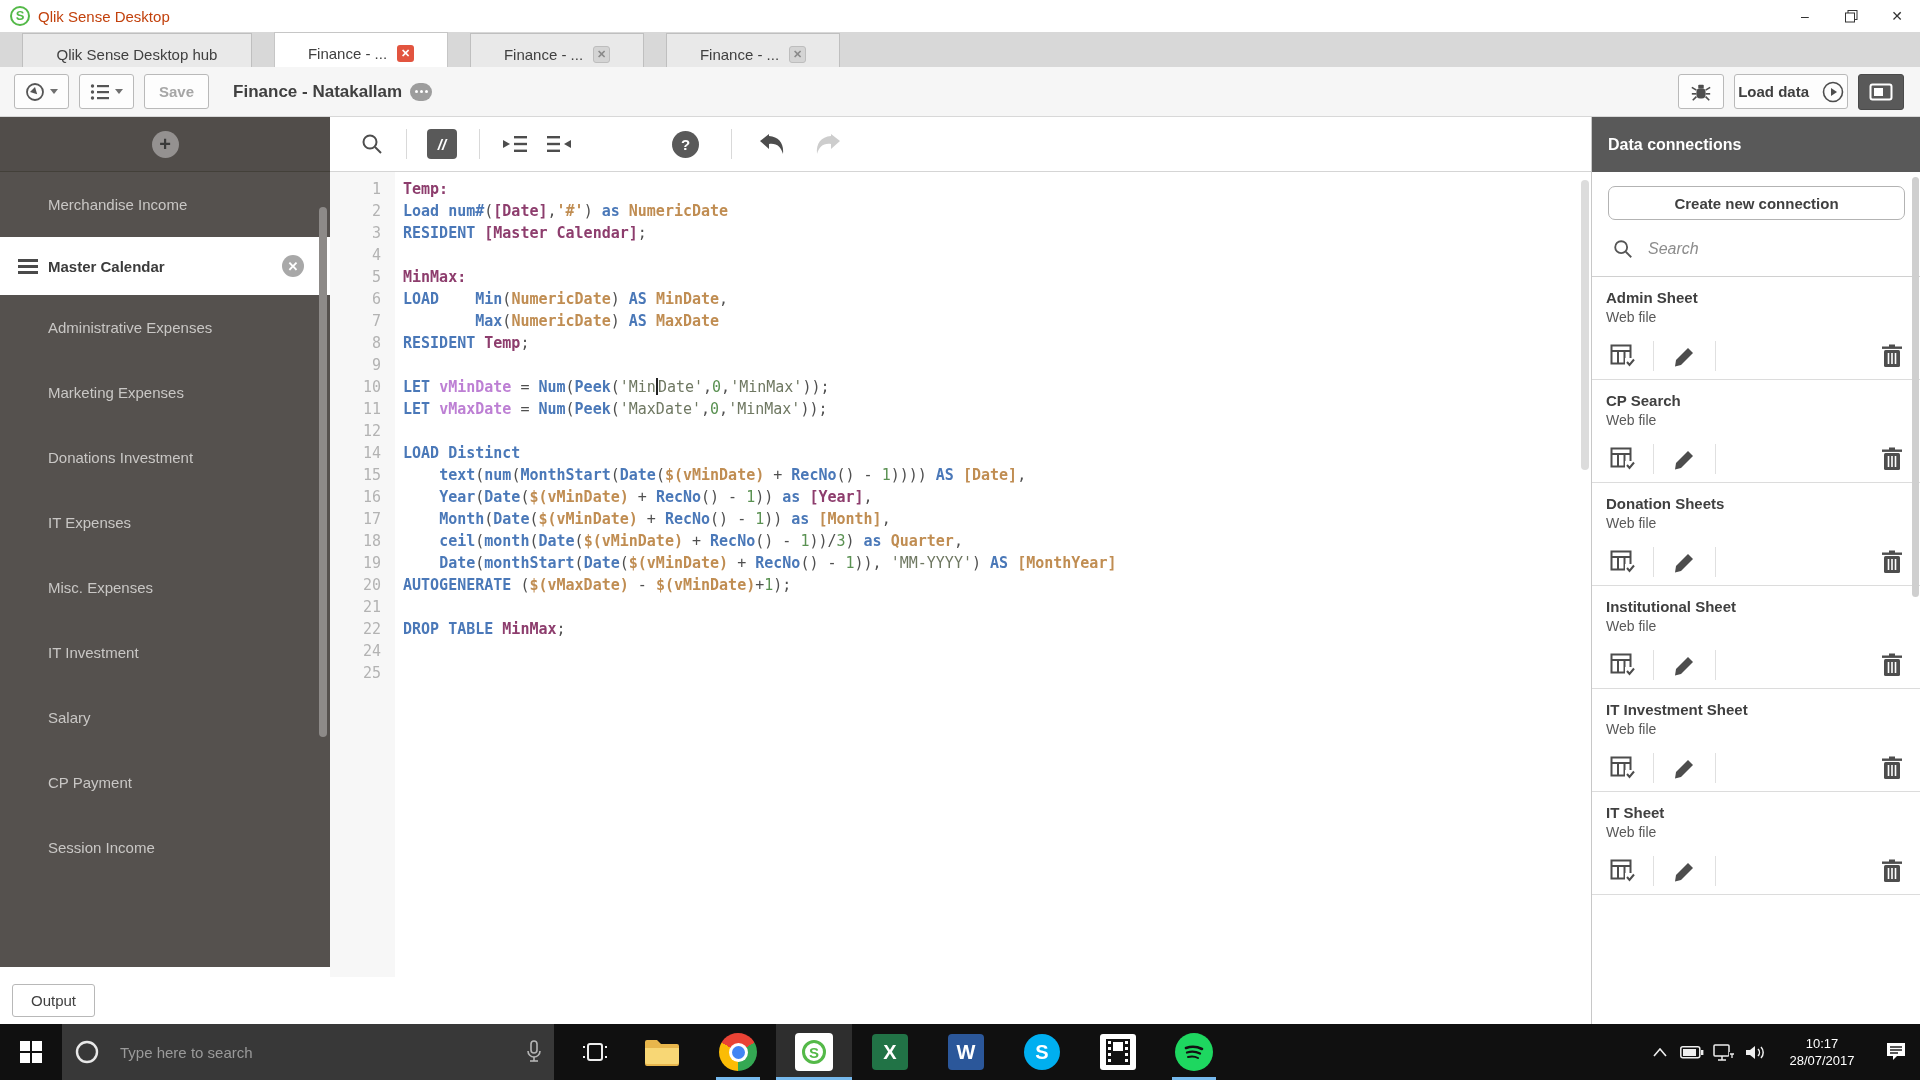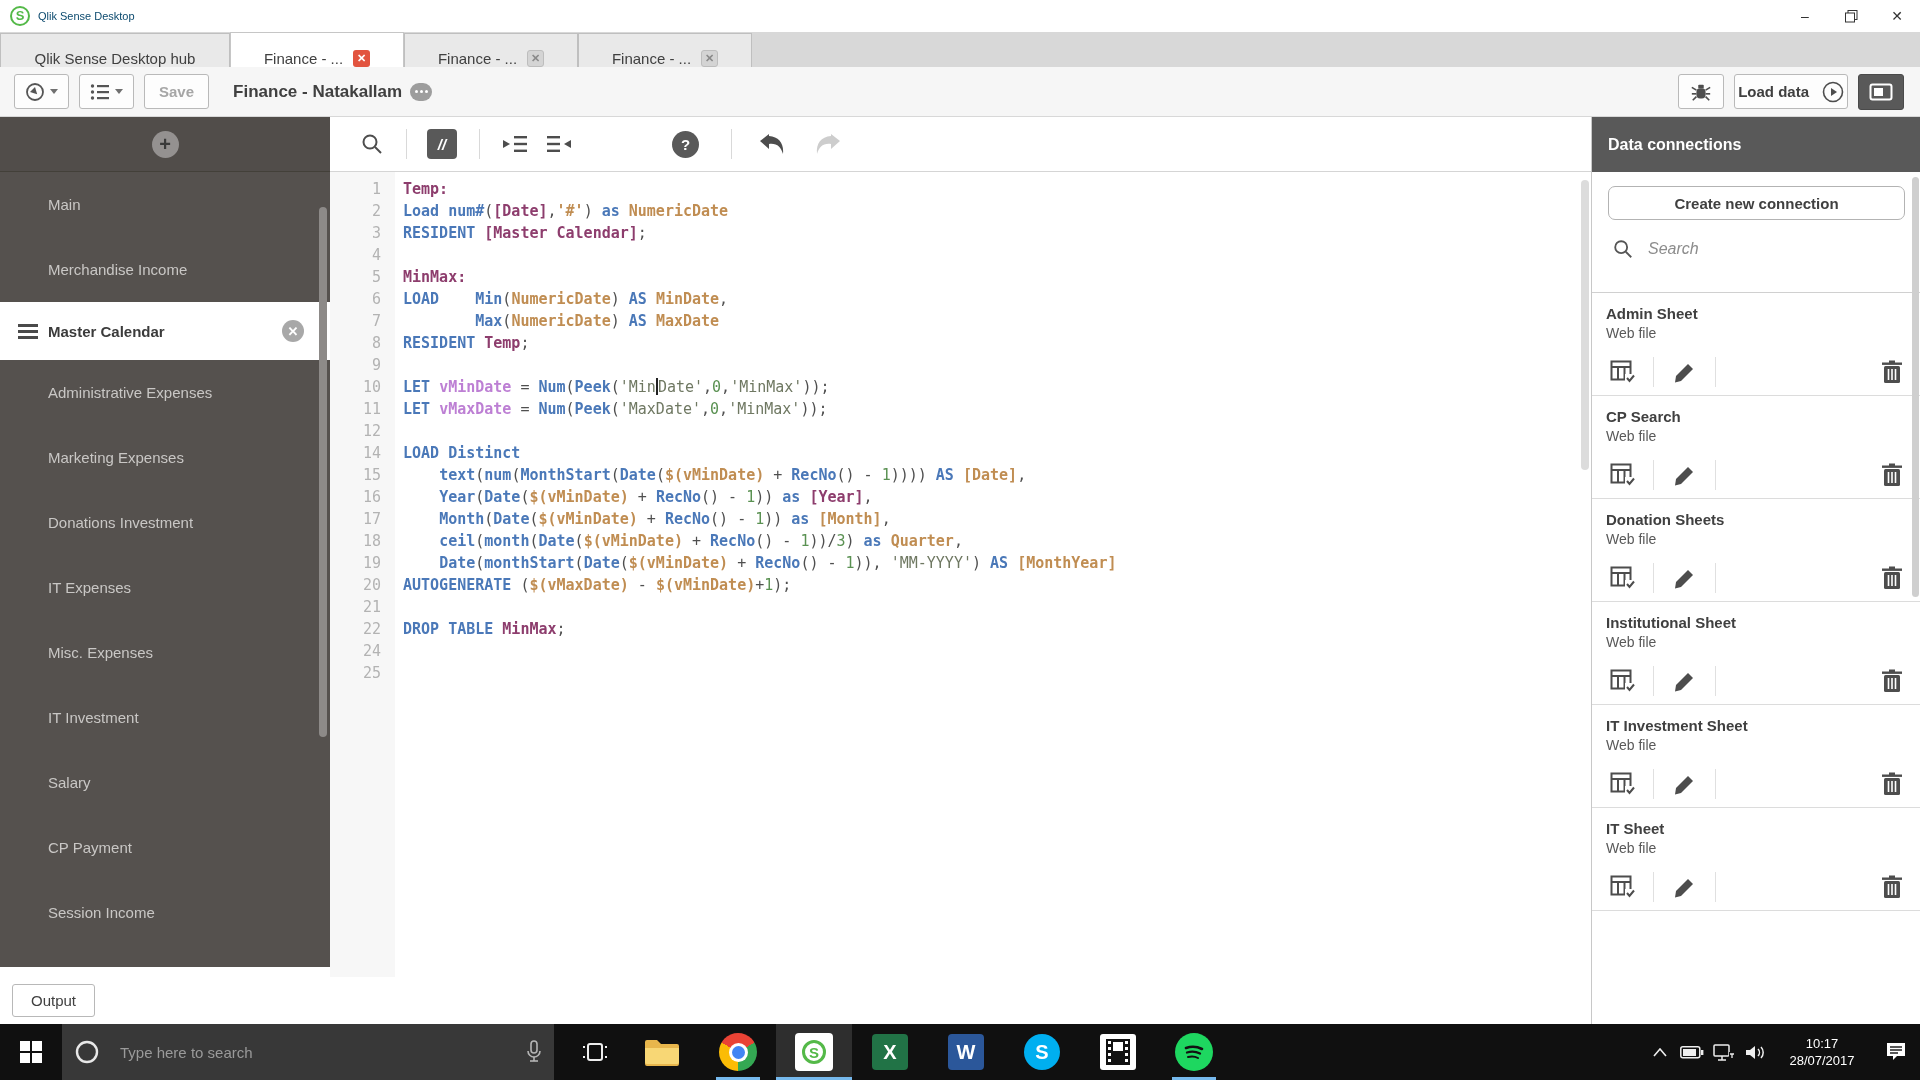--- a/index.html
+++ b/index.html
@@ -4,28 +4,28 @@
 <style>
   * { box-sizing: border-box; margin: 0; padding: 0; }
   html,body { width:1920px; height:1080px; overflow:hidden; }
   body { font-family:"Liberation Sans", sans-serif; background:#fff; }
   .screen { position:relative; width:1920px; height:1080px; background:#fff; overflow:hidden; }
 
   
   .titlebar { height:32px; background:#fff; display:flex; align-items:center; padding-left:10px; }
   .qlik-logo { width:20px; height:20px; border:2px solid #54b948; border-radius:50%;
     color:#54b948; font-weight:bold; font-size:13px; line-height:16px; text-align:center; margin-right:8px; }
-  .win-title { font-size:11px; color:#0c4a6e; }
+  .win-title { font-size:15px; color:#c2410c; }
   .win-controls { margin-left:auto; display:flex; height:32px; }
   .win-btn { width:46px; display:flex; align-items:center; justify-content:center; color:#333; font-size:14px; }
 
   
   .tabbar { height:35px; background:#d8d8d8; display:flex; align-items:flex-end; }
-  .tab { height:34px; display:flex; align-items:flex-end; justify-content:center; gap:10px;
-    background:#e9e9e9; border:1px solid #bfbfbf; border-bottom:none; font-size:15px; color:#404040; padding:0 14px; }
+  .tab { height:34px; display:flex; align-items:flex-start; justify-content:center; gap:10px;
+    background:#e9e9e9; border:1px solid #bfbfbf; border-bottom:none; font-size:15px; color:#404040; padding:12px 14px;margin-left:22px; }
   .tab.active { background:#fff; height:35px; border-color:#c6c6c6; }
   .tab.hub { width:230px; }
   .tab.doc { width:174px; }
   .tab-close { width:17px; height:17px; border-radius:3px; display:flex; align-items:center;
     justify-content:center; font-size:11px; font-weight:bold; }
   .tab-close.red { background:#e2543f; color:#fff; }
   .tab-close.gray { background:#d4d4d4; color:#8a8a8a; border:1px solid #bdbdbd; }
 
   
   .toolbar { height:50px; background:#f6f6f6; border-bottom:1px solid #d8d8d8; display:flex; align-items:center; padding:0 14px; }
@@ -80,21 +80,21 @@
   .tk-num { color:#5a9152; }
   .tk-pl { color:#4f4f4f; }
   .caret-bar { display:inline-block; width:0; border-left:2px solid #222; height:17px; vertical-align:text-top; }
   .editor-scroll { position:absolute; right:2px; top:8px; width:8px; height:290px; background:#dcdcdc; border-radius:4px; }
 
   
   .connections { position:absolute; left:1591px; top:0; width:329px; height:907px; background:#fff; border-left:1px solid #c8c8c8; }
   .conn-header { height:55px; background:#595959; color:#fff; font-size:16px; font-weight:bold; display:flex; align-items:center; padding-left:16px; }
   .conn-create { margin:14px 16px 0 16px; height:34px; width:297px; background:#fff; border:1px solid #b3b3b3; border-radius:7px;
     font-size:15px; font-weight:bold; color:#404040; display:flex; align-items:center; justify-content:center; }
-  .conn-search { display:flex; align-items:center; gap:14px; padding:18px 0 32px 20px; border-bottom:1px solid #d0d0d0; }
+  .conn-search { display:flex; align-items:center; gap:14px; padding:18px 0 16px 20px; border-bottom:1px solid #d0d0d0; }
   .conn-search-text { font-size:16px; font-style:italic; color:#8c8c8c; }
   .conn-item { border-bottom:1px solid #dcdcdc; padding:12px 0 0 0; }
   .conn-name { font-size:15px; font-weight:bold; color:#404040; padding-left:14px; }
   .conn-type { font-size:14px; color:#595959; padding-left:14px; margin-top:3px; }
   .conn-actions { display:flex; align-items:center; height:46px; margin-top:8px; }
   .conn-act { width:62px; height:30px; display:flex; align-items:center; justify-content:center; border-right:1px solid #e0e0e0; }
   .conn-act.last { margin-left:auto; border-right:none; width:56px; }
   .conn-scroll { position:absolute; right:1px; top:60px; width:7px; height:420px; background:#cfcfcf; border-radius:4px; }
 
   
@@ -224,23 +224,20 @@
   </div>
 
   <div class="main">
 
     <div class="sidebar">
       <div class="sidebar-top">
         <div class="add-section">+</div>
       </div>
       <div id="section-list">
           <div class="section-item">
-            <span>Main</span>
-          </div>
-          <div class="section-item">
             <span>Merchandise Income</span>
           </div>
           <div class="section-item active">
             <span class="burger">
               <i></i>
               <i></i>
               <i></i>
             </span>
             <span>Master Calendar</span>
             <span class="sec-close">✕</span>

